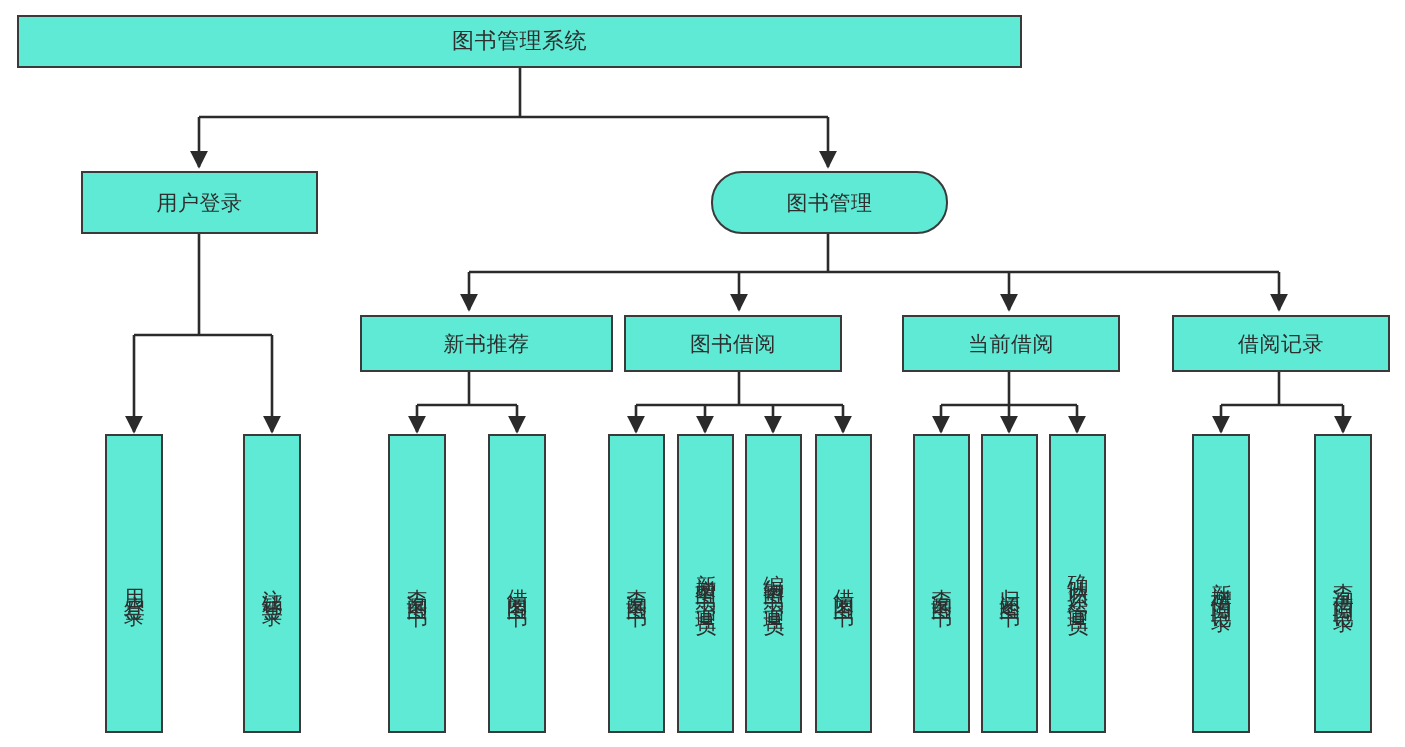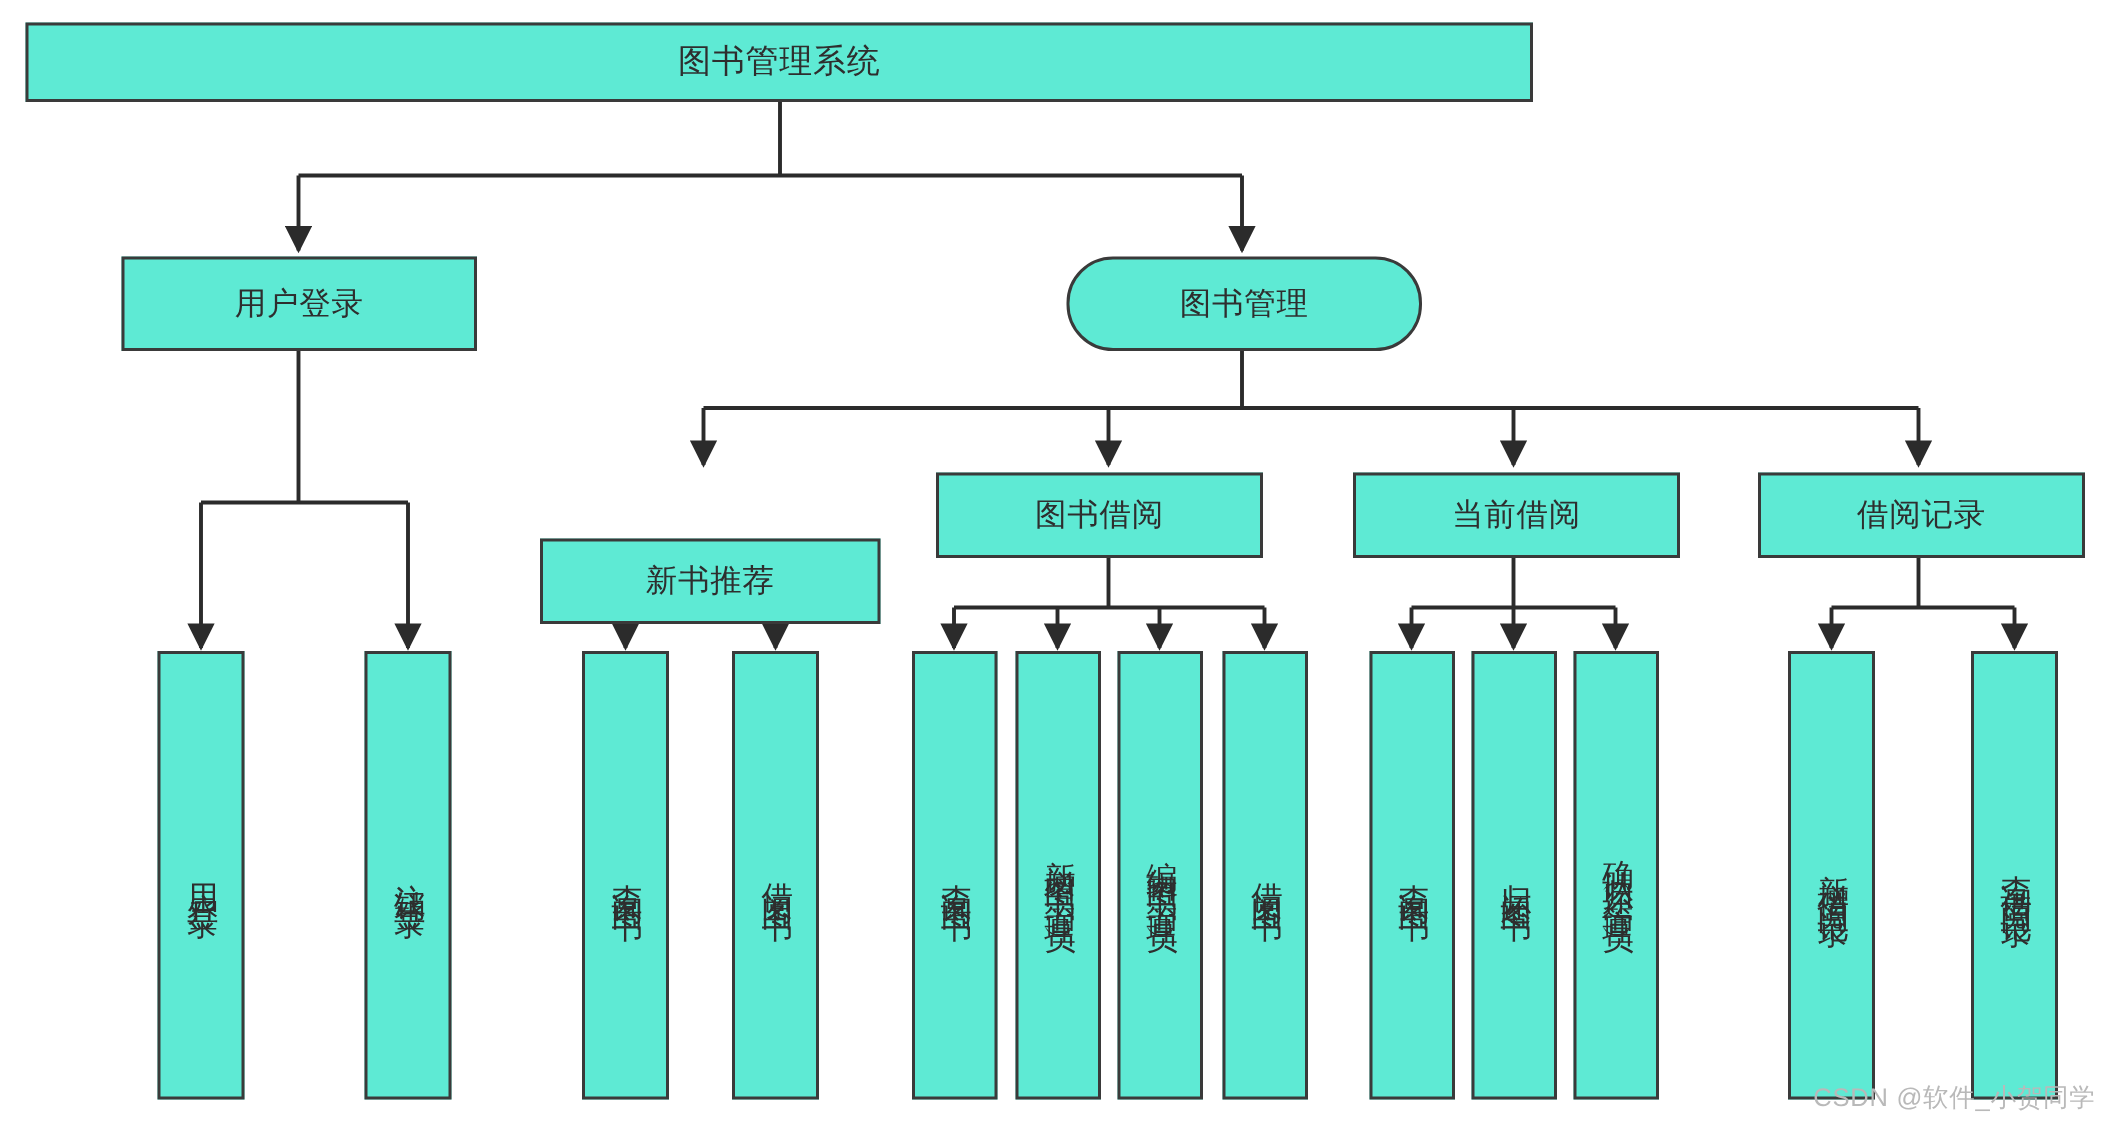--- a/index.html
+++ b/index.html
@@ -119,21 +119,21 @@
       <path d="M 1343 405 L 1343 432" marker-end="url(#arrow)"></path>
     </g>
   </svg>
 
   <div class="node horiz" id="root-node" style="left:17px; top:15px; width:1005px; height:53px;">图书管理系统</div>
 
   <div class="node horiz" style="left:81px; top:171px; width:237px; height:63px;">用户登录</div>
 
   <div class="node horiz" style="left:711px; top:171px; width:237px; height:63px;border-radius:31px;">图书管理</div>
 
-  <div class="node horiz" style="left:360px; top:315px; width:227px; height:57px;margin-top:44px;">新书推荐</div>
+  <div class="node horiz" style="left:360px; top:315px; width:253px; height:57px;">新书推荐</div>
 
   <div class="node horiz" style="left:624px; top:315px; width:218px; height:57px;">图书借阅</div>
 
   <div class="node horiz" style="left:902px; top:315px; width:218px; height:57px;">当前借阅</div>
 
   <div class="node horiz" style="left:1172px; top:315px; width:218px; height:57px;">借阅记录</div>
 
   <div class="node vert" style="left:105px; top:434px; width:58px; height:299px;">
     <span>用户登录</span>
   </div>
@@ -179,15 +179,14 @@
   </div>
 
   <div class="node vert" style="left:1192px; top:434px; width:58px; height:299px;">
     <span>新增借阅记录</span>
   </div>
 
   <div class="node vert" style="left:1314px; top:434px; width:58px; height:299px;">
     <span>查询借阅记录</span>
   </div>
 
-  <div id="watermark">CSDN @软件_小贺同学</div>
 
 </div>
 
 </body></html>

